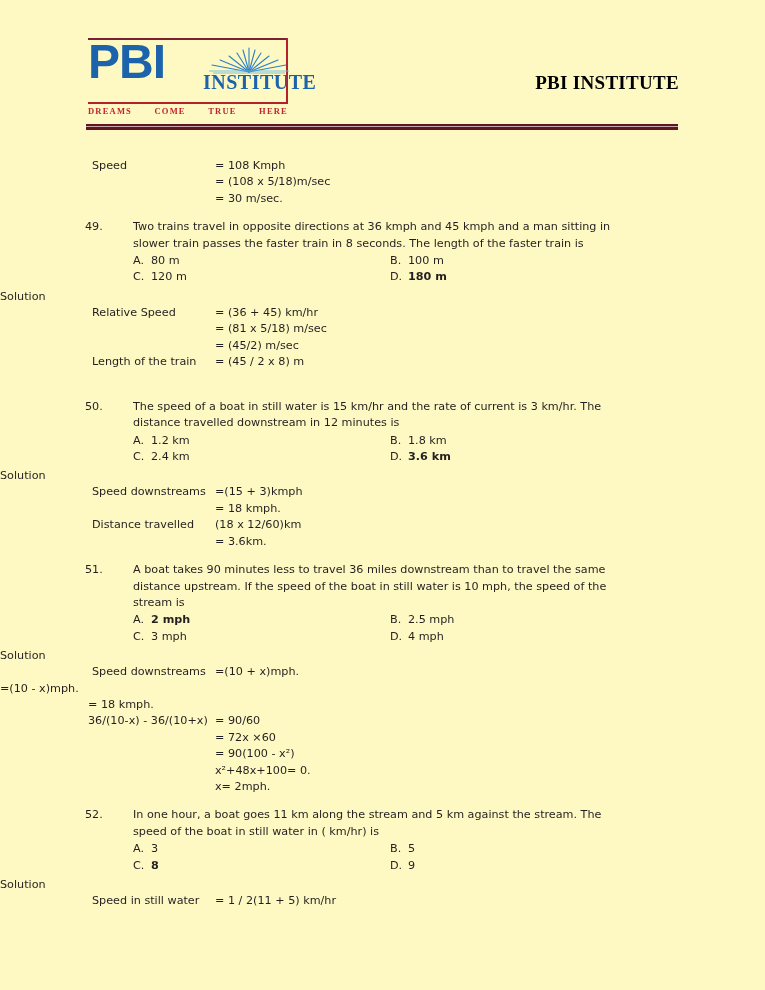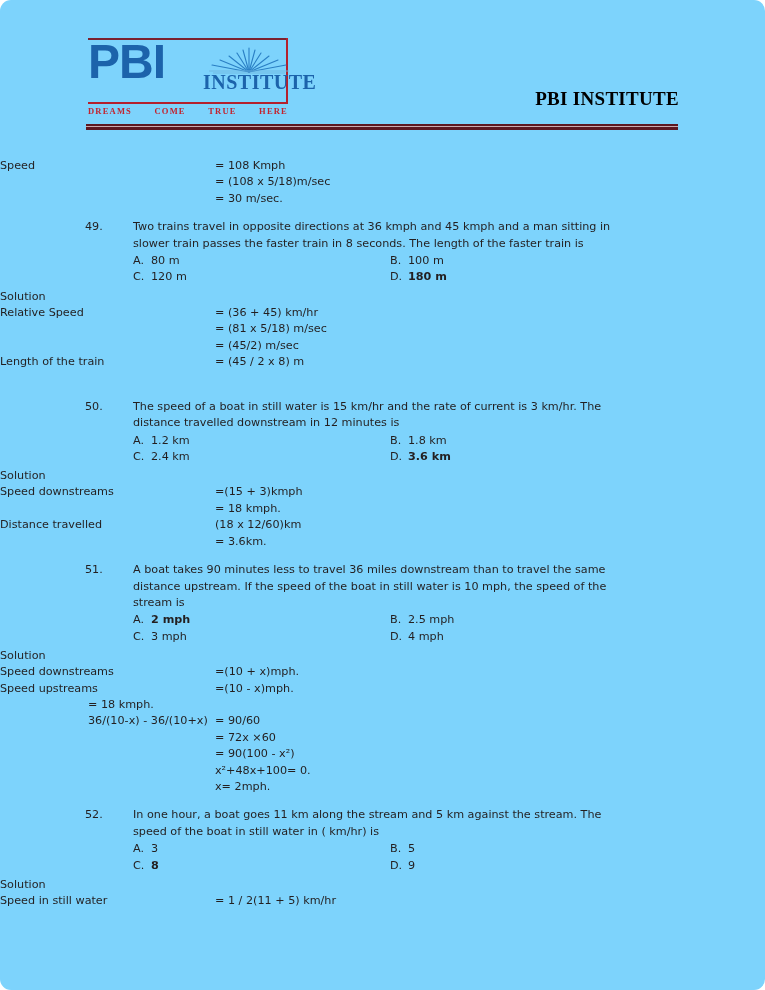--- a/index.html
+++ b/index.html
@@ -13,22 +13,21 @@
     font-family: "DejaVu Sans", sans-serif;
     color: #231f20;
     position: relative;
     overflow: hidden;
   }
 
   .page {
     position: relative;
     width: 765px;
     height: 990px;
-    background: #7dd3fc;
-    border-radius: 11px;
+    background: #fef9c3;
   }
 
   
   .header {
     position: absolute;
     left: 0;
     top: 0;
     width: 765px;
     height: 140px;
   }
@@ -119,21 +118,21 @@
     left: 198px;
     top: 0px;
     width: 2px;
     height: 66px;
     background: #b4202c;
   }
 
   .header-title {
     position: absolute;
     right: 86px;
-    top: 88px;
+    top: 72px;
     font-family: "Liberation Serif", serif;
     font-size: 19px;
     font-weight: bold;
     color: #000000;
     letter-spacing: 0.3px;
   }
 
   .header-rule {
     position: absolute;
     left: 86px;
@@ -166,20 +165,21 @@
   .calc-row {
     position: relative;
     display: flex;
     font-size: 11.2px;
     line-height: 16.4px;
     min-height: 16.4px;
   }
   .calc-label {
     width: 215px;
     flex: 0 0 215px;
+    padding-left: 92px;
     box-sizing: border-box;
     white-space: pre;
   }
   .calc-label.tight { padding-left: 88px; }
   .calc-value {
     flex: 1 1 auto;
     padding-left: 0px;
     white-space: pre;
   }
 
@@ -388,21 +388,20 @@
             </div>
           </div>
         </div>
         <div class="solution-label">Solution</div>
         <div>
           <div class="calc-row">
             <div class="calc-label">Speed downstreams</div>
             <div class="calc-value">=(10 + x)mph.</div>
           </div>
           <div class="calc-row">
-            <div class="calc-label">Speed upstreams</div>
             <div class="calc-value">=(10 - x)mph.</div>
           </div>
           <div class="calc-row">
             <div class="calc-label tight">= 18 kmph.</div>
             <div class="calc-value"></div>
           </div>
           <div class="calc-row">
             <div class="calc-label tight">36/(10-x) - 36/(10+x)</div>
             <div class="calc-value">= 90/60</div>
           </div>

